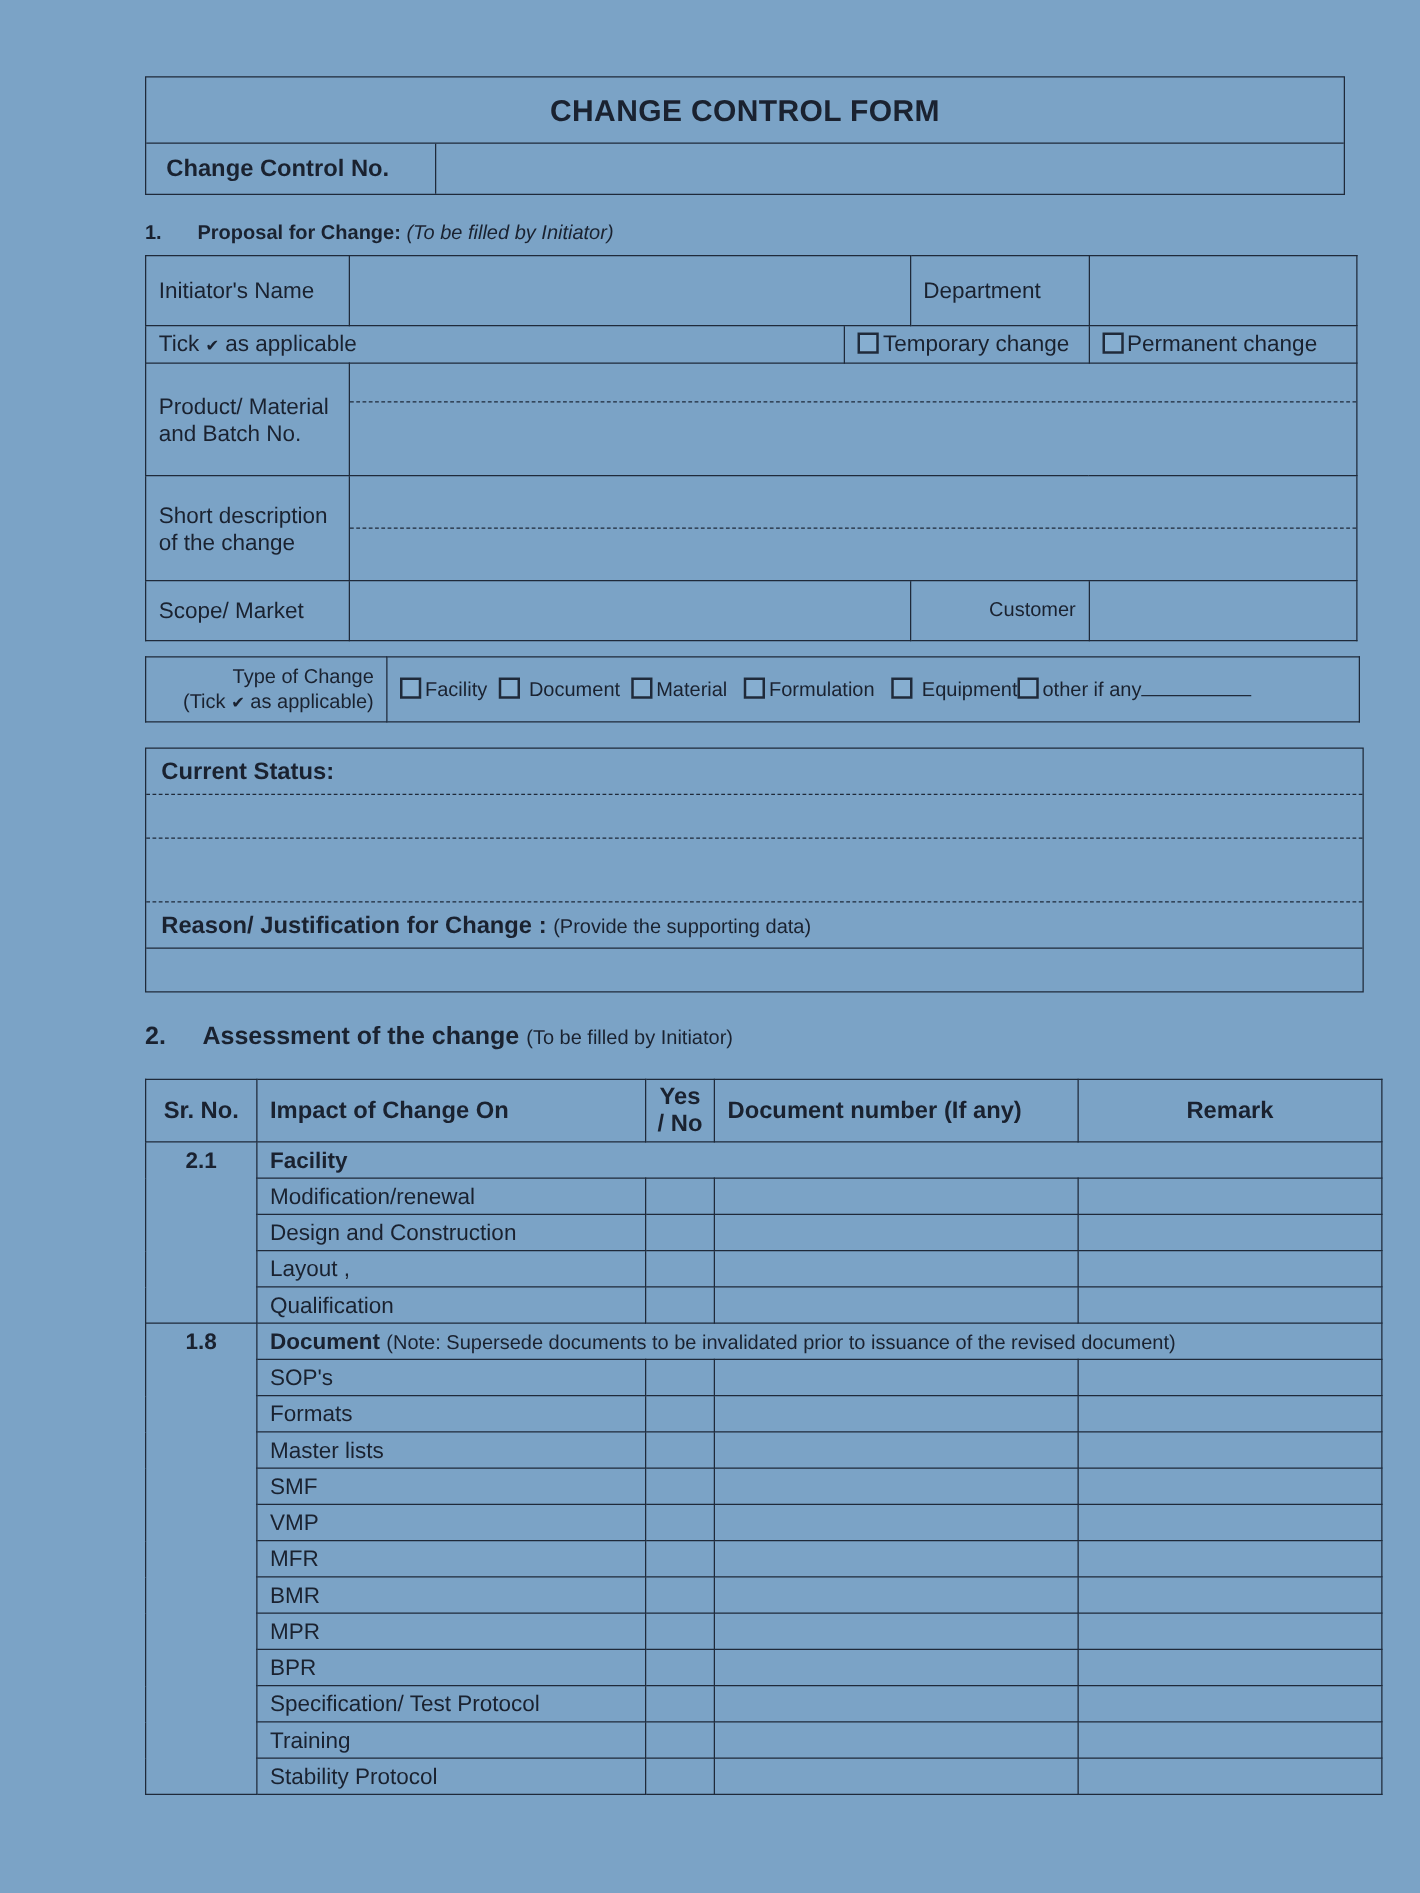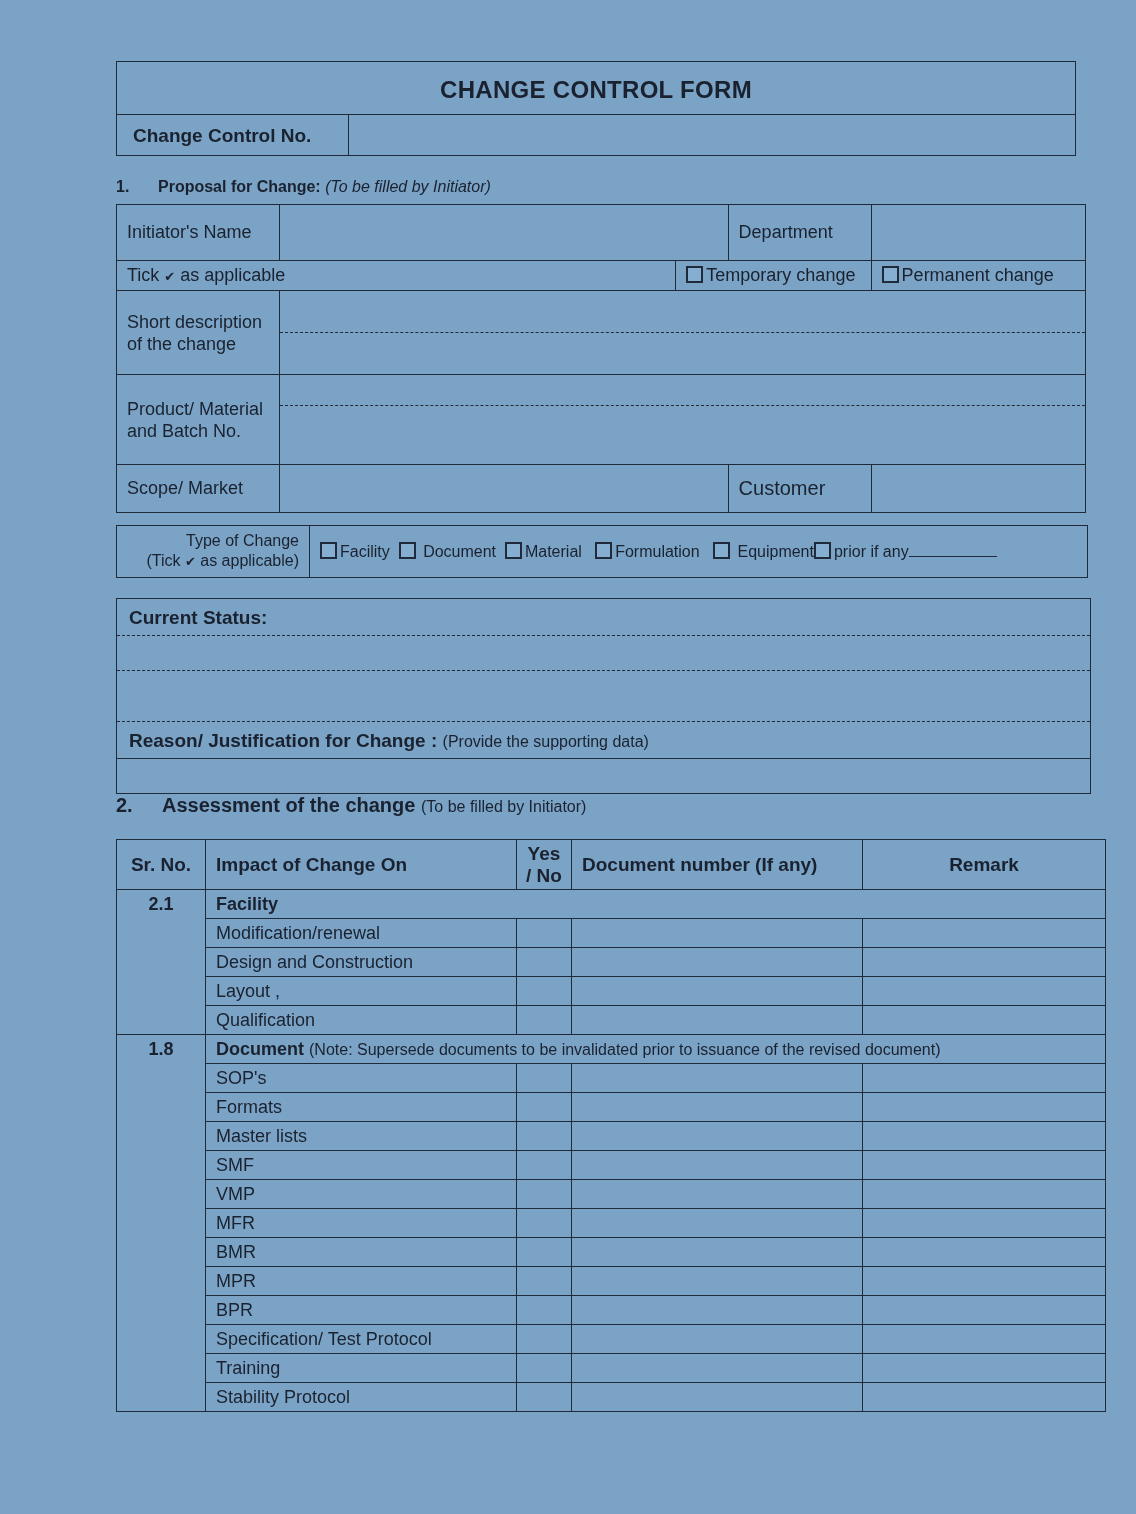--- a/index.html
+++ b/index.html
@@ -65,72 +65,72 @@
         <span class="check">✔</span>
         <span>as applicable</span>
       </td>
       <td colspan="2">
         <span class="cb"></span><span>Temporary change</span>
       </td>
       <td colspan="2">
         <span class="cb"></span><span>Permanent change</span>
       </td>
     </tr>
+    <tr style="height:90px">
+      <td style="line-height:22px">Product/ Material and Batch No.</td>
+      <td colspan="5" style="padding:0">
+        <div class="dash" style="height:30px"></div>
+            <div style="height:58px"></div>
+      </td>
+    </tr>
     <tr style="height:84px">
       <td style="line-height:22px">Short description of the change</td>
       <td colspan="5" style="padding:0">
         <div class="dash" style="height:41px"></div>
             <div style="height:41px"></div>
       </td>
     </tr>
-    <tr style="height:90px">
-      <td style="line-height:22px">Product/ Material and Batch No.</td>
-      <td colspan="5" style="padding:0">
-        <div class="dash" style="height:30px"></div>
-            <div style="height:58px"></div>
-      </td>
-    </tr>
     <tr style="height:48px">
       <td>Scope/ Market</td>
       <td colspan="2"></td>
-      <td style="text-align:left;font-size:20px">Customer</td>
+      <td style="text-align:right;font-size:16px">Customer</td>
       <td colspan="2"></td>
     </tr>
   </tbody>
     </table>
 
   <table style="width:972px;margin-top:12px">
     <tbody>
         <tr style="height:52px">
       <td style="width:172px;text-align:right;font-size:16px;line-height:20px">
         <div>Type of Change</div>
         <div><span>(Tick</span> <span class="check">✔</span> <span>as applicable)</span></div>
       </td>
       <td style="font-size:16px">
         <span><span class="cb"></span><span>Facility</span></span>&nbsp;
         <span><span class="cb"></span> <span>Document</span></span>&nbsp;
         <span><span class="cb"></span><span>Material</span></span>&nbsp;&nbsp;
         <span><span class="cb"></span><span>Formulation</span></span>&nbsp;&nbsp;
-        <span><span class="cb"></span> <span>Equipment</span></span><span><span class="cb"></span><span>prior if any</span><span style="display:inline-block;width:88px;border-bottom:1.5px solid #1f2a3a;"></span></span>
+        <span><span class="cb"></span> <span>Equipment</span></span><span><span class="cb"></span><span>other if any</span><span style="display:inline-block;width:88px;border-bottom:1.5px solid #1f2a3a;"></span></span>
       </td>
     </tr>
   </tbody>
     </table>
 
   <div class="box status-box" style="margin-top:20px">
     <div class="status-label">Current Status:</div>
     <div class="status-blank dash-b"></div>
     <div class="status-blank dash-b" style="height:50px"></div>
     <div class="status-label" style="border-bottom:1.5px solid #1f2a3a">
       <span>Reason/ Justification for Change :</span> <span style="font-weight:normal;font-size:16px">(Provide the supporting data)</span>
     </div>
     <div class="status-blank" style="border-bottom:none"></div>
   </div>
 
-  <div class="section-head big" style="margin-top:0;margin-bottom:22px">
+  <div class="section-head big" style="margin-top:24px;margin-bottom:22px">
     <span class="num">2.</span><b>Assessment of the change</b> <span style="font-size:16px">(To be filled by Initiator)</span>
   </div>
 
   <table class="assess" style="width:990px">
     <tbody>
         <tr style="height:50px">
       <th style="width:68px;text-align:center">Sr. No.</th>
       <th style="width:290px">Impact of Change On</th>
       <th style="width:42px;text-align:center;line-height:22px;padding:0 6px">Yes / No</th>
       <th style="width:270px">Document number (If any)</th>

